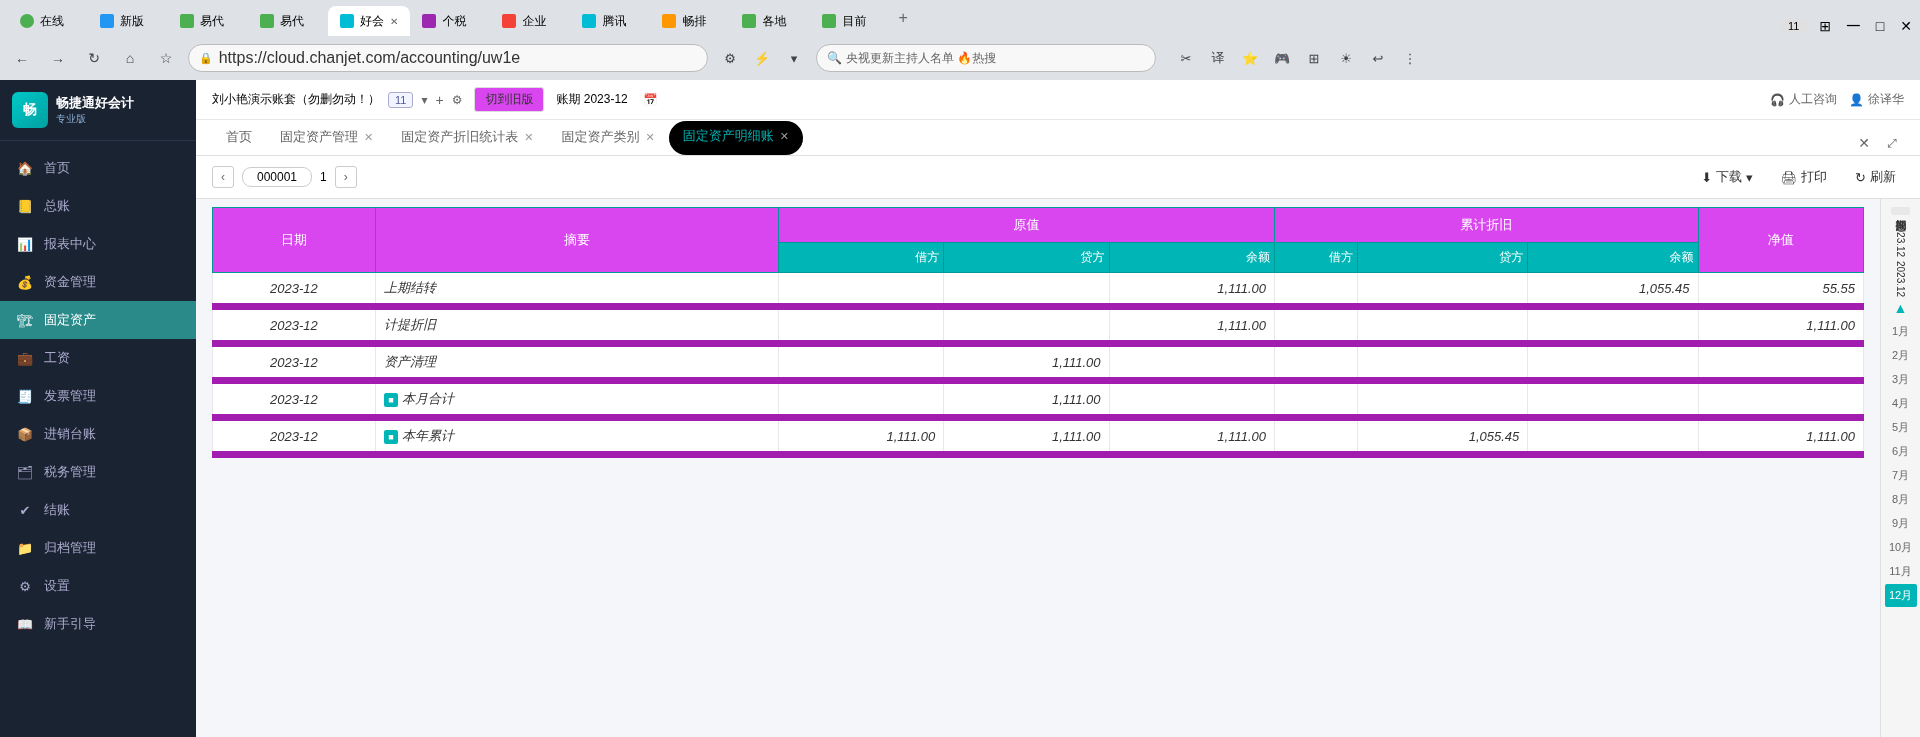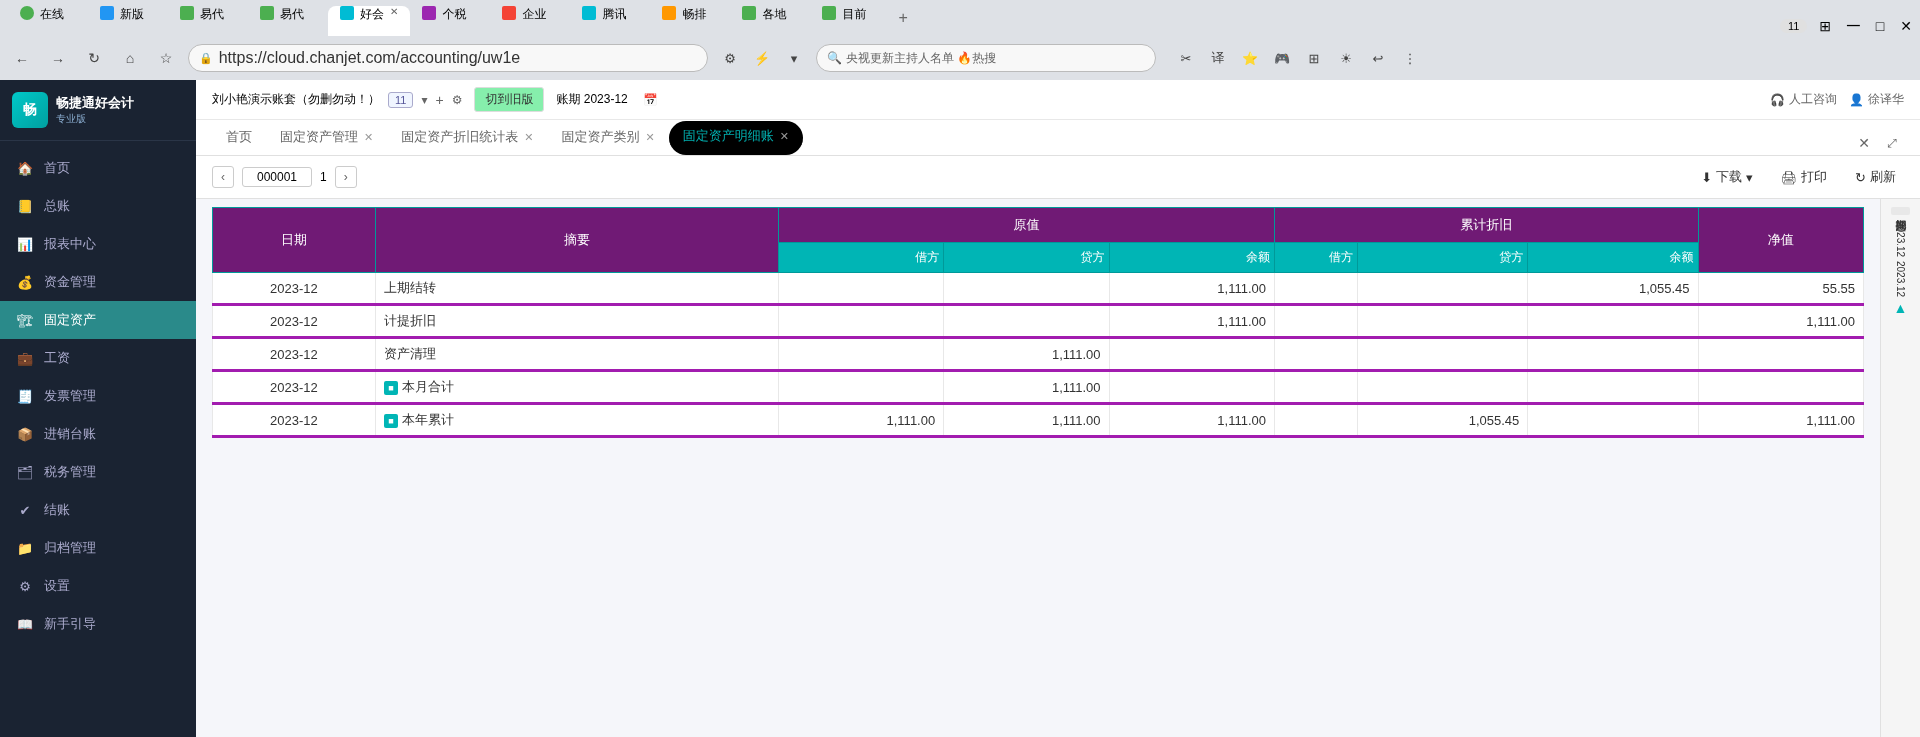--- a/index.html
+++ b/index.html
@@ -2,21 +2,21 @@
 <html><head>
   <meta charset="utf-8">
   <style>
     * { box-sizing: border-box; margin: 0; padding: 0; }
     body { font-family: 'Microsoft YaHei', Arial, sans-serif; font-size: 12px; background: #f0f2f5; overflow: hidden; }
 
     
     .browser-chrome { background: #dee1e6; width: 1920px; height: 737px; display: flex; flex-direction: column; }
 
     .tab-bar { height: 36px; background: #dee1e6; display: flex; align-items: flex-end; padding-left: 8px; gap: 0; }
-    .browser-tab { height: 30px; padding: 0 12px; display: flex; gap: 6px; font-size: 12px; border-radius: 8px 8px 0 0; background: #dee1e6; cursor: pointer; white-space: nowrap; min-width: 80px; max-width: 160px; }
+    .browser-tab { height: 30px; padding: 0 12px; display: flex; align-items: center; gap: 6px; font-size: 12px; border-radius: 8px 8px 0 0; background: #dee1e6; cursor: pointer; white-space: nowrap; min-width: 80px; max-width: 160px; }
     .browser-tab.active { background: #fff; }
     .browser-tab .tab-close { margin-left: auto; color: #666; font-size: 10px; cursor: pointer; }
     .tab-new-btn { padding: 0 8px; font-size: 16px; color: #666; cursor: pointer; align-self: center; }
 
     .address-bar-row { height: 44px; background: #dee1e6; display: flex; align-items: center; padding: 4px 8px; gap: 8px; }
     .nav-btn { width: 28px; height: 28px; display: flex; align-items: center; justify-content: center; border-radius: 50%; cursor: pointer; color: #444; font-size: 14px; }
     .address-input { flex: 0 0 520px; height: 28px; border-radius: 14px; border: 1px solid #bbb; background: #f8f8f8; display: flex; align-items: center; padding: 0 10px; font-size: 12px; color: #333; gap: 6px; }
     .address-input .lock-icon { color: #4a8; font-size: 11px; }
     .address-text { color: #333; font-size: 16px; overflow: hidden; text-overflow: ellipsis; white-space: nowrap; }
     .search-area { flex: 0 0 340px; height: 28px; border-radius: 14px; border: 1px solid #bbb; background: #f8f8f8; display: flex; align-items: center; padding: 0 10px; font-size: 12px; color: #666; gap: 4px; }
@@ -37,47 +37,47 @@
     .sidebar-item.active { background: #2a8a8a; color: #fff; }
     .sidebar-item .item-icon { width: 18px; height: 18px; display: flex; align-items: center; justify-content: center; flex-shrink: 0; }
 
     
     .main-content { flex: 1; display: flex; flex-direction: column; background: #f5f6fa; overflow: hidden; }
 
     
     .top-bar { height: 40px; background: #fff; border-bottom: 1px solid #e8e8e8; display: flex; align-items: center; padding: 0 16px; gap: 12px; flex-shrink: 0; }
     .account-info { display: flex; align-items: center; gap: 8px; }
     .account-badge { background: #f0f5ff; border: 1px solid #aac; color: #559; border-radius: 3px; padding: 1px 6px; font-size: 11px; cursor: pointer; }
-    .top-bar-btn { padding: 3px 10px; border: 1px solid #ddd; border-radius: 3px; background: #86efac; color: #333; font-size: 12px; cursor: pointer; }
+    .top-bar-btn { padding: 3px 10px; border: 1px solid #ddd; border-radius: 3px; background: #d946ef; color: #333; font-size: 12px; cursor: pointer; }
     .top-bar-right { margin-left: auto; display: flex; align-items: center; gap: 12px; }
     .help-btn { color: #666; font-size: 12px; cursor: pointer; display: flex; align-items: center; gap: 4px; }
     .user-btn { color: #666; font-size: 12px; cursor: pointer; display: flex; align-items: center; gap: 4px; }
 
     
     .page-tabs { height: 36px; background: #fff; border-bottom: 1px solid #e0e0e0; display: flex; align-items: flex-end; padding: 0 16px; flex-shrink: 0; }
     .page-tab { padding: 0 14px; height: 34px; display: flex; align-items: center; font-size: 13px; color: #666; cursor: pointer; border-bottom: 2px solid transparent; white-space: nowrap; }
     .page-tab.active { color: #00b0b0; border-bottom: 4px solid #000000; background: #000000; border-radius: 17px; }
     .page-tab .tab-x { margin-left: 6px; color: #999; font-size: 11px; cursor: pointer; }
 
     
     .content-area { flex: 1; overflow: hidden; display: flex; flex-direction: column; padding: 0; }
 
     
     .content-toolbar { padding: 8px 16px; display: flex; align-items: center; gap: 8px; background: #fff; border-bottom: 1px solid #e0e0e0; flex-shrink: 0; }
     .nav-arrow { width: 22px; height: 22px; border: 1px solid #ccc; border-radius: 3px; display: flex; align-items: center; justify-content: center; cursor: pointer; color: #666; font-size: 12px; }
-    .record-input { border: 1px solid #ccc; border-radius: 3px; padding: 2px 8px; font-size: 12px; width: 70px; text-align: center; }
+    .record-input { border: 1px solid #ccc; border-radius: 9px; padding: 2px 8px; font-size: 12px; width: 70px; text-align: center; }
     .toolbar-right { margin-left: auto; display: flex; align-items: center; gap: 12px; }
     .action-btn { display: flex; align-items: center; gap: 4px; color: #333; font-size: 13px; cursor: pointer; padding: 4px 8px; }
 
     
     .table-container { flex: 1; overflow: auto; padding: 8px 16px; }
     table { width: 100%; border-collapse: collapse; background: #fff; }
-    .table-header-row-1 th { background: #701a75; color: #fff; text-align: center; padding: 8px 4px; font-size: 13px; font-weight: normal; border: 1px solid #009999; }
+    .table-header-row-1 th { background: #d946ef; color: #fff; text-align: center; padding: 8px 4px; font-size: 13px; font-weight: normal; border: 1px solid #009999; }
     .table-header-row-2 th { background: #00b5b5; color: #fff; text-align: right; padding: 6px 4px; font-size: 12px; font-weight: normal; border: 1px solid #009999; }
-    tbody tr { border-bottom: 3px solid #a21caf; }
+    tbody tr { border-bottom: 7px solid #a21caf; font-style: italic; }
     tbody td { padding: 6px 8px; font-size: 13px; color: #333; border: 1px solid #e8e8e8; }
     .td-date { text-align: center; }
     .td-summary { text-align: left; }
     .td-num { text-align: right; }
     .summary-icon { display: inline-block; width: 14px; height: 14px; background: #00b5b5; color: white; font-size: 9px; text-align: center; line-height: 14px; border-radius: 2px; margin-right: 4px; }
 
     
     .right-panel { width: 40px; background: #f5f5f5; border-left: 1px solid #e0e0e0; display: flex; flex-direction: column; align-items: center; padding-top: 8px; flex-shrink: 0; }
     .period-select-label { writing-mode: vertical-rl; font-size: 11px; color: #333; padding: 4px 2px; background: #e8e8e8; border-radius: 2px; margin-bottom: 4px; cursor: pointer; }
     .period-date { font-size: 10px; color: #333; writing-mode: vertical-rl; padding: 2px; }
@@ -414,18 +414,32 @@
     </tr>
                 </tbody>
             </table>
           </div>
 
           <div class="right-panel">
             <div class="period-select-label">期间选择</div>
             <div class="period-date">2023.12</div>
             <div class="period-date">2023.12</div>
             <div class="scroll-up-btn">▲</div>
+            <div id="months-container">
+                <div class="month-item">1月</div>
+                <div class="month-item">2月</div>
+                <div class="month-item">3月</div>
+                <div class="month-item">4月</div>
+                <div class="month-item">5月</div>
+                <div class="month-item">6月</div>
+                <div class="month-item">7月</div>
+                <div class="month-item">8月</div>
+                <div class="month-item">9月</div>
+                <div class="month-item">10月</div>
+                <div class="month-item">11月</div>
+                <div class="month-item active">12月</div>
+              </div>
           </div>
         </div>
       </div>
     </div>
   </div>
 </div>
 
 </body></html>

